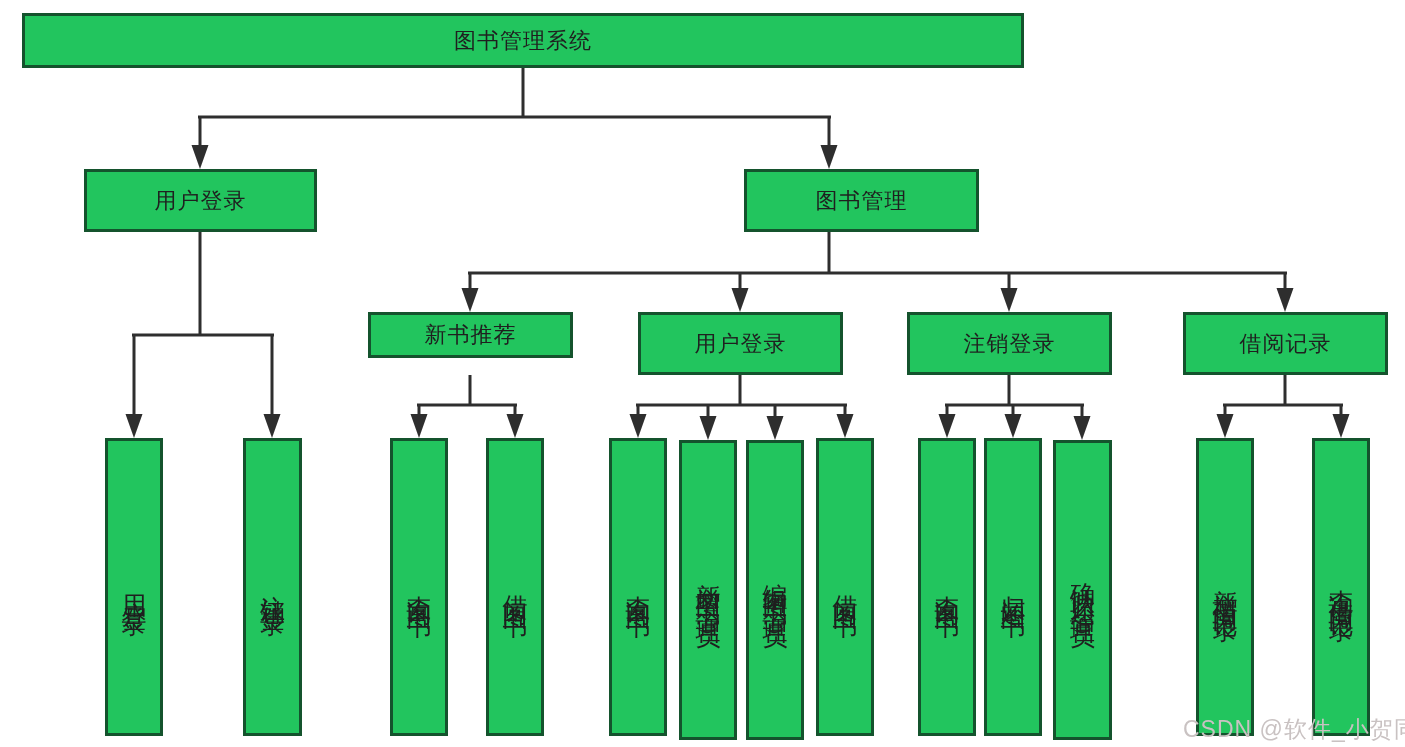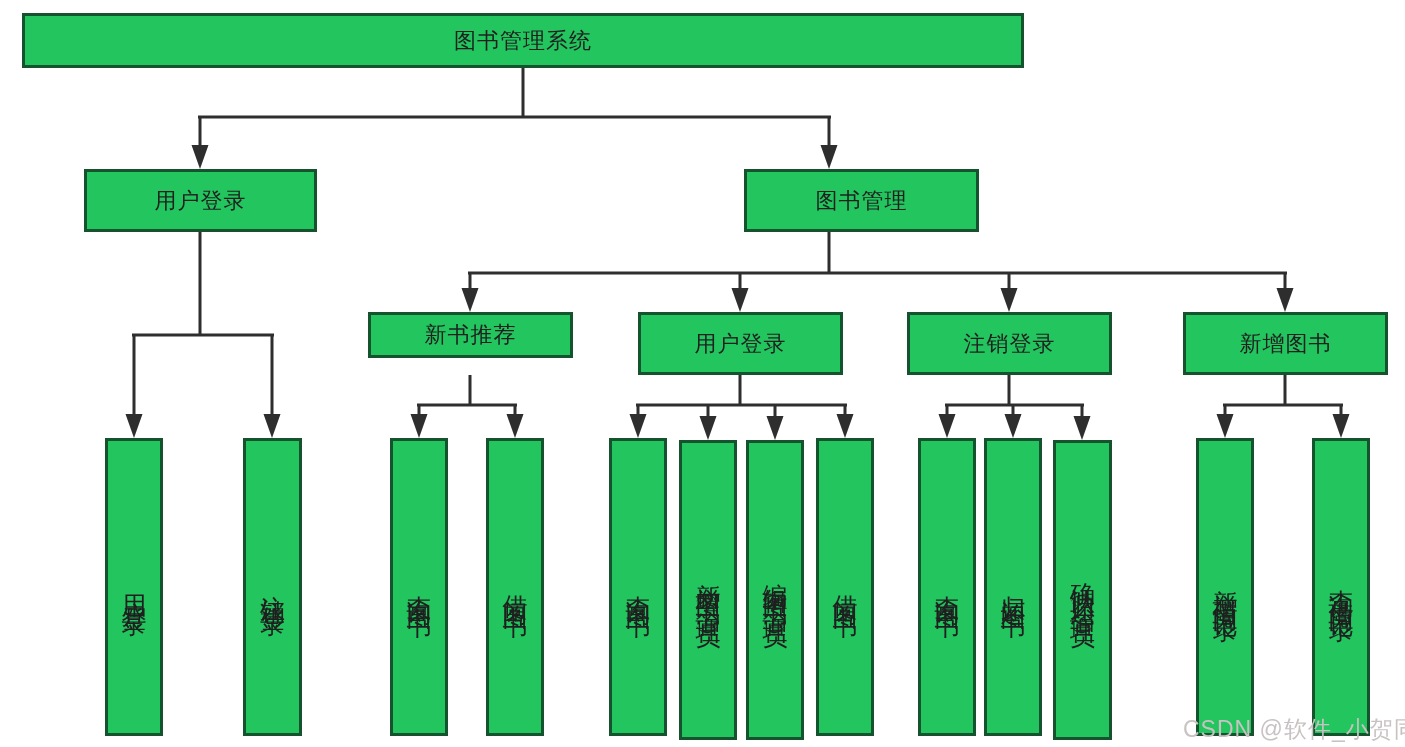--- a/index.html
+++ b/index.html
@@ -64,21 +64,21 @@
   </svg>
 
   <div class="node h" style="left:22px;top:13px;width:1002px;height:55px">图书管理系统</div>
 
   <div class="node h" style="left:84px;top:169px;width:233px;height:63px">用户登录</div>
   <div class="node h" style="left:744px;top:169px;width:235px;height:63px">图书管理</div>
 
   <div class="node h" style="left:368px;top:312px;width:205px;height:46px">新书推荐</div>
   <div class="node h" style="left:638px;top:312px;width:205px;height:63px">用户登录</div>
   <div class="node h" style="left:907px;top:312px;width:205px;height:63px">注销登录</div>
-  <div class="node h" style="left:1183px;top:312px;width:205px;height:63px">新增图书</div>
+  <div class="node h" style="left:1183px;top:312px;width:205px;height:63px">借阅记录</div>
 
   <div class="node v" style="left:105px;top:438px;width:58px;height:298px">用户登录</div>
   <div class="node v" style="left:243px;top:438px;width:59px;height:298px">注销登录</div>
 
   <div class="node v" style="left:390px;top:438px;width:58px;height:298px">查询图书</div>
   <div class="node v" style="left:486px;top:438px;width:58px;height:298px">借阅图书</div>
 
   <div class="node v" style="left:609px;top:438px;width:58px;height:298px">查询图书</div>
   <div class="node v" style="left:679px;top:440px;width:58px;height:300px">新增图书（管理员）</div>
   <div class="node v" style="left:746px;top:440px;width:58px;height:300px">编辑图书（管理员）</div>

